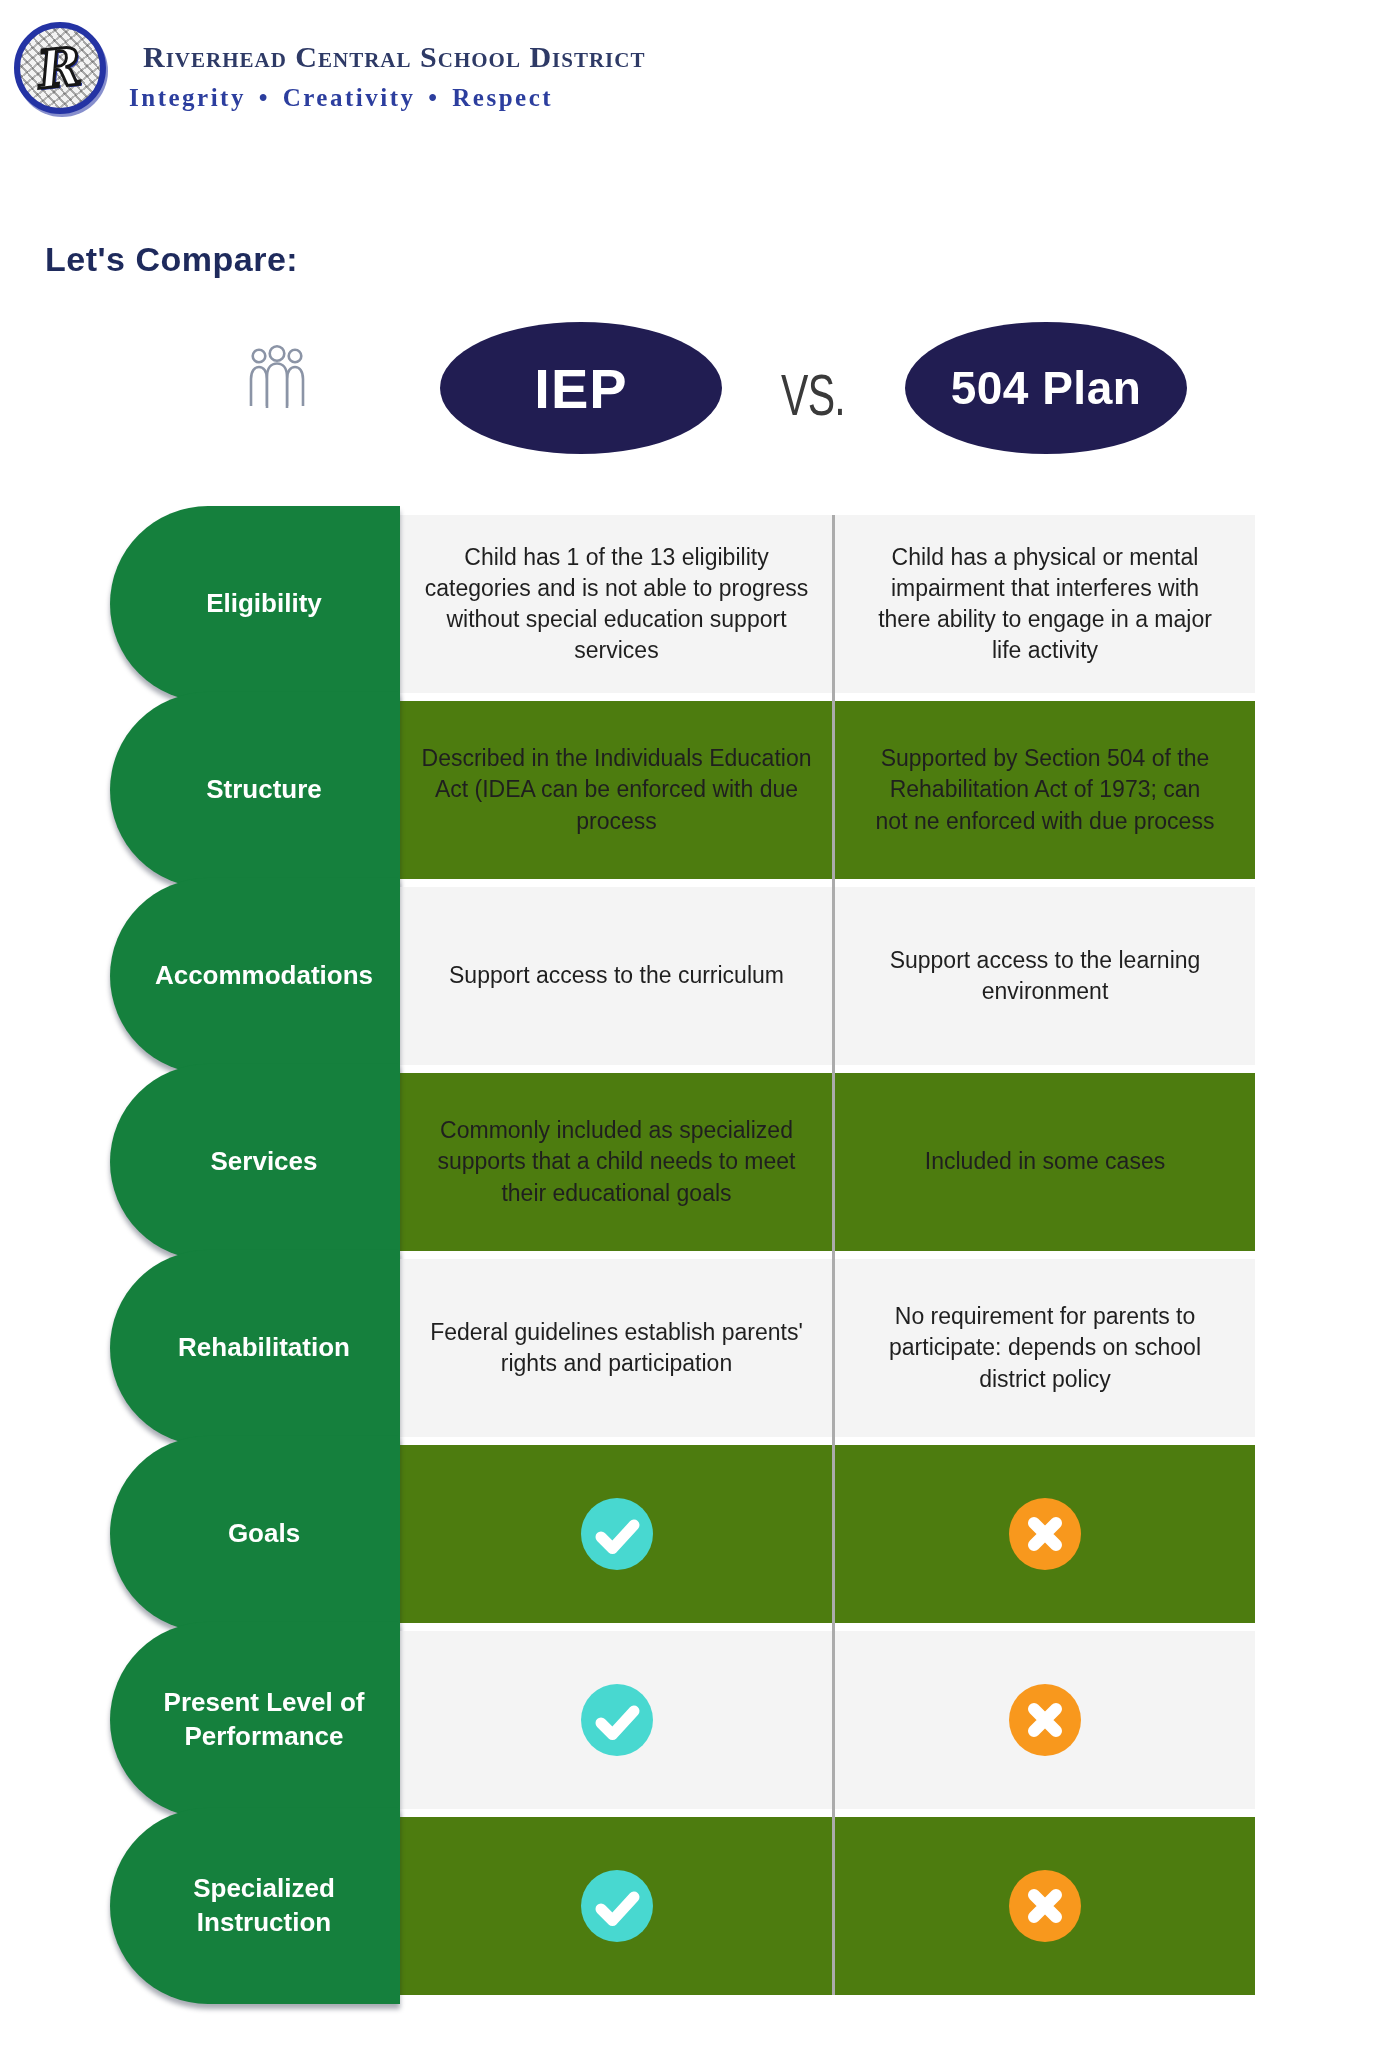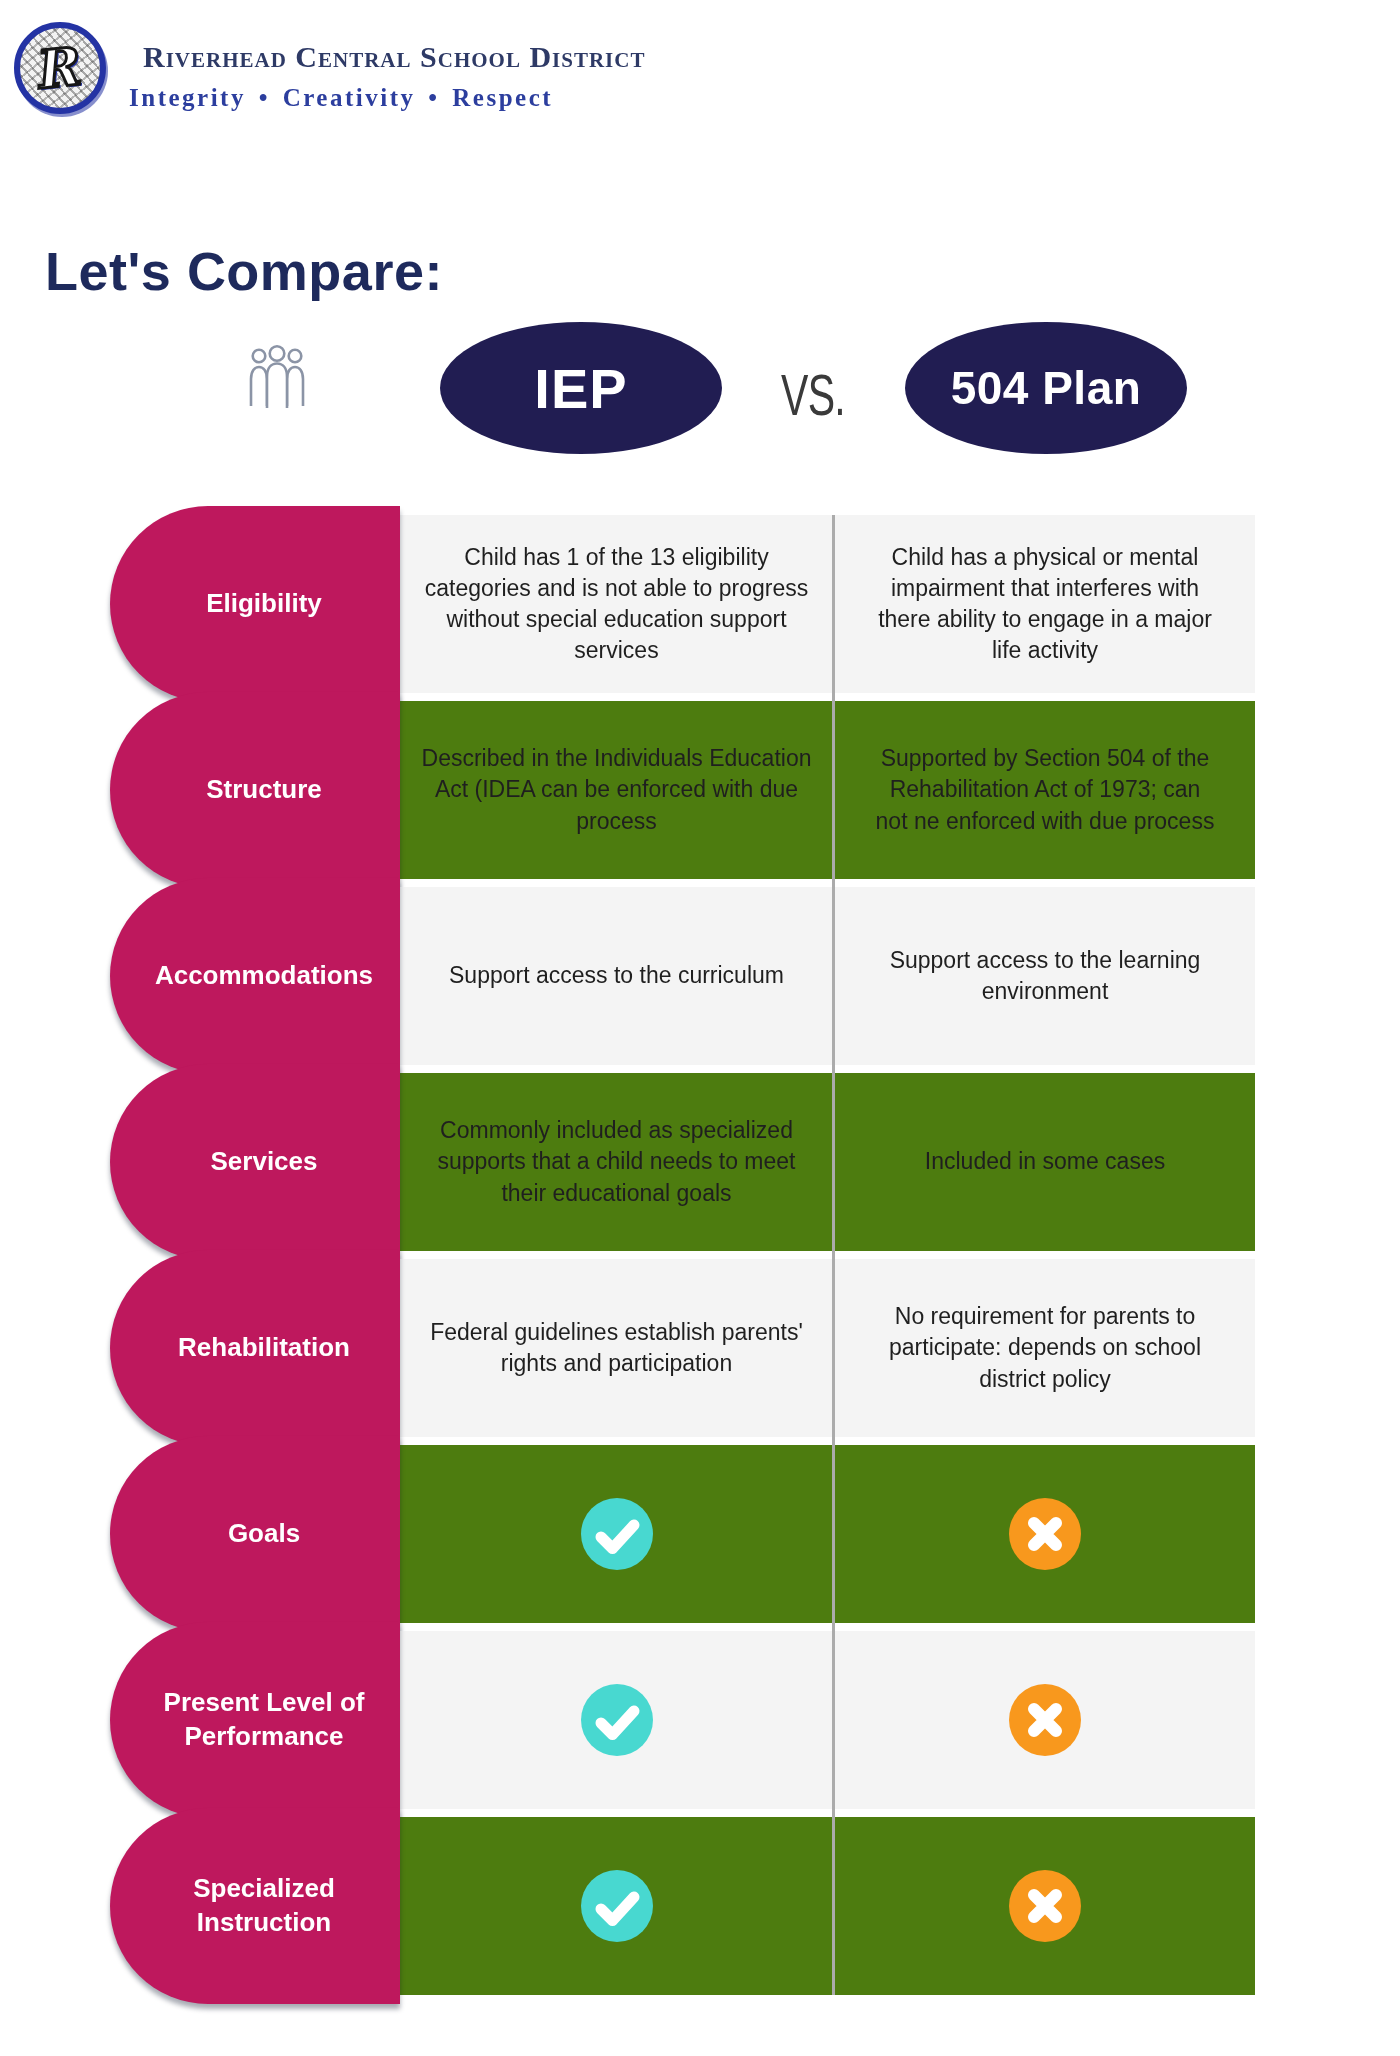--- a/index.html
+++ b/index.html
@@ -34,21 +34,21 @@
   .district-tagline {
     position:absolute; left:129px; top:84px;
     font-family:"Liberation Serif", serif; font-weight:bold;
     font-size:25px; letter-spacing:2.5px; word-spacing:4px; color:#2c3e9e;
     white-space:nowrap;
   }
 
   
   .page-title {
     position:absolute; left:45px; top:240px;
-    font-size:54px; font-weight:800; letter-spacing:.5px; color:#1e2a5c;
+    font-size:34px; font-weight:800; letter-spacing:.5px; color:#1e2a5c;
   }
 
   
   .people-icon { position:absolute; left:246px; top:342px; }
   .oval {
     position:absolute; top:322px; width:282px; height:132px;
     background:#211d52; border-radius:50%;
     display:flex; align-items:center; justify-content:center;
     color:#ffffff; font-weight:bold;
   }
@@ -58,21 +58,21 @@
     position:absolute; left:748px; top:362px; width:130px; text-align:center;
     font-size:57px; font-weight:500; color:#3a3a3a;
     transform:scaleX(.72); letter-spacing:-1px;
   }
 
   
   .divider { position:absolute; left:832px; top:515px; width:3px; height:1480px; background:#ababab; }
 
   .pill {
     position:absolute; left:110px; width:290px; height:196px;
-    background:#be185d; border-radius:98px 0 0 98px;
+    background:#15803d; border-radius:98px 0 0 98px;
     display:flex; align-items:center; justify-content:center; text-align:center;
     color:#ffffff; font-weight:bold; font-size:26px; line-height:1.3;
     padding:0 12px 0 30px; box-sizing:border-box;
     box-shadow:0 5px 5px rgba(8,16,40,.35);
   }
   .cell {
     position:absolute; height:178px;
     display:flex; align-items:center; justify-content:center; text-align:center;
     font-size:23px; color:#1f1f1f; line-height:1.35;
   }

